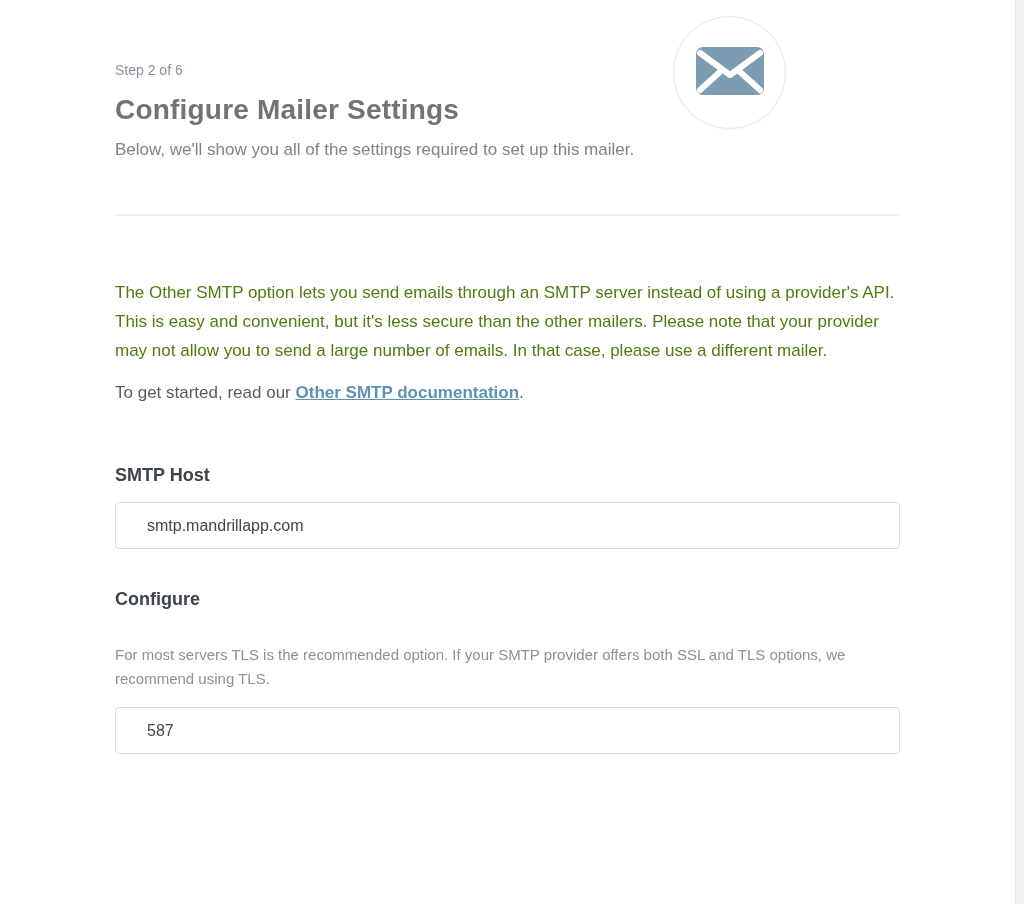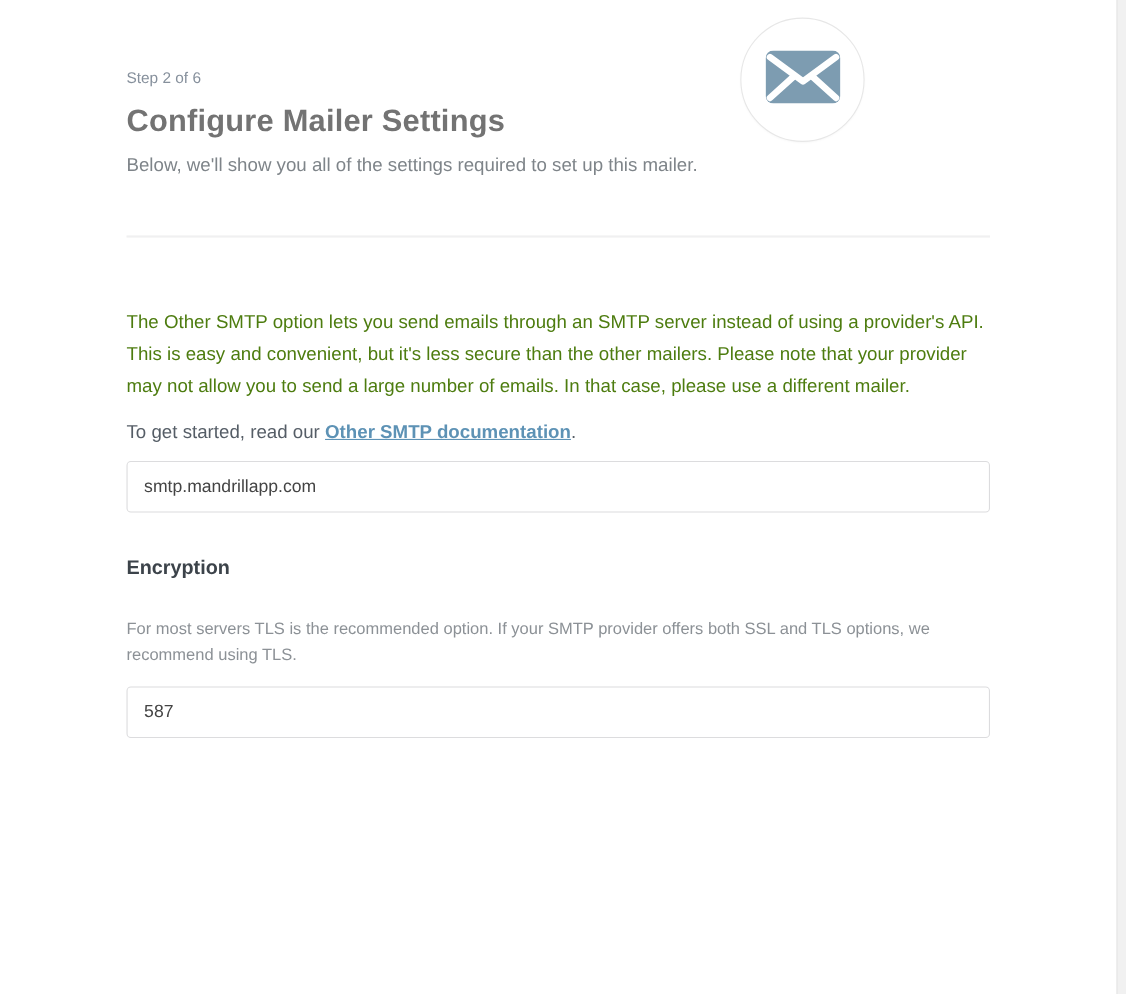--- a/index.html
+++ b/index.html
@@ -78,21 +78,21 @@
     font-weight: 700;
     color: #3c434a;
   }
   .field-label.tight { margin-top: 40px; }
   .text-input {
     margin-top: 16px;
     width: 100%;
     height: 47px;
     border: 1px solid #dcdcde;
     border-radius: 4px;
-    padding: 0 15px;
+    padding: 0 31px;
     font-size: 16px;
     color: #444;
     font-family: "Liberation Sans", sans-serif;
     background: #fff;
     outline: none;
   }
   .radio-row {
     margin-top: 20px;
     display: flex;
     align-items: center;
@@ -145,23 +145,24 @@
   <h1 class="page-title">Configure Mailer Settings</h1>
 
   <div class="page-subtitle">Below, we'll show you all of the settings required to set up this mailer.</div>
 
   <hr class="divider">
 
   <p class="description">The Other SMTP option lets you send emails through an SMTP server instead of using a provider's API. This is easy and convenient, but it's less secure than the other mailers. Please note that your provider may not allow you to send a large number of emails. In that case, please use a different mailer.</p>
 
   <p class="cta-line"><span>To get started, read our </span><a class="doc-link">Other SMTP documentation</a><span>.</span></p>
 
+  <div class="field-label">SMTP Host</div>
   <input class="text-input" type="text" value="smtp.mandrillapp.com" style="">
 
-  <div class="field-label tight">Encryption</div>
+  <div class="field-label tight">Configure</div>
 
 
   <div class="help-text">For most servers TLS is the recommended option. If your SMTP provider offers both SSL and TLS options, we recommend using TLS.</div>
 
   <input class="text-input" type="text" value="587" style="">
 
 </div>
 
 <div class="mailer-badge">
   <span>

